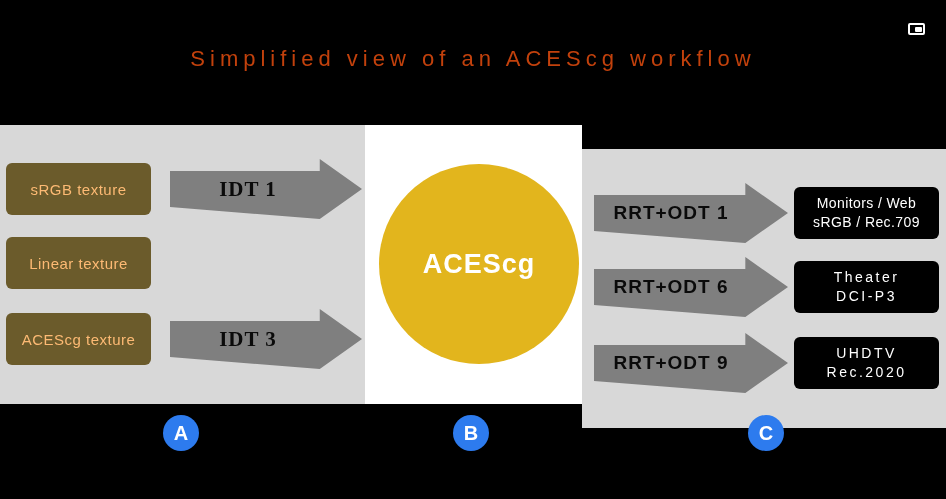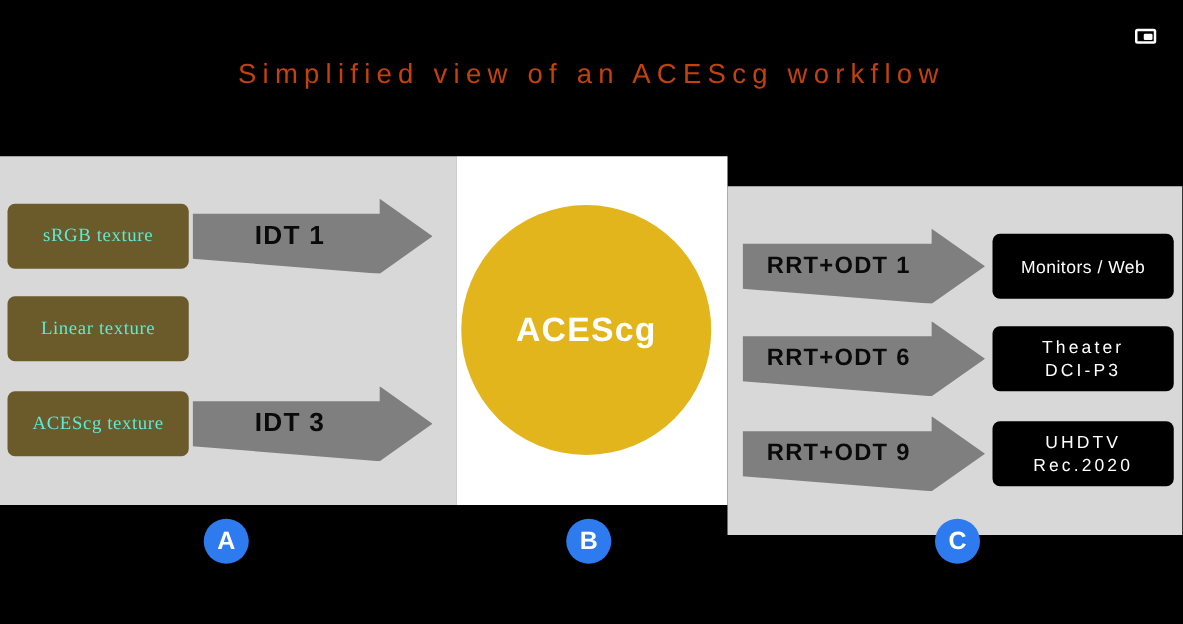--- a/index.html
+++ b/index.html
@@ -63,62 +63,61 @@
   .section-right { left: 582px; width: 364px; background: #d8d8d8; margin-top: 24px; }
 
   
   .in-box {
     position: absolute;
     left: 6px;
     width: 145px;
     height: 52px;
     background: #6b5b2b;
     border-radius: 6px;
-    color: #5eead4;
+    color: #fdba74;
     font-size: 15px;
     letter-spacing: 0.5px;
     display: flex;
     align-items: center;
     justify-content: center;
     box-sizing: border-box;
-    font-family: Liberation Serif, serif;
   }
   .r1 { top: 38px; }
   .r2 { top: 112px; }
   .r3 { top: 188px; }
 
   
   .arrow {
     position: absolute;
     height: 60px;
     background: #7f7f7f;
     clip-path: polygon(0% 20%, 78% 20%, 78% 0%, 100% 50%, 78% 100%, 0% 80%);
     display: flex;
     align-items: center;
     justify-content: center;
   }
-  .arrow-in  { left: 154px; width: 192px; }
+  .arrow-in  { left: 170px; width: 192px; font-family: Liberation Serif, serif; }
   .arrow-out { left: 12px;  width: 194px; }
   .ar1 { top: 34px; }
   .ar2 { top: 108px; }
   .ar3 { top: 184px; }
   .arrow-label {
     color: #0a0a0a;
     font-weight: bold;
     padding-right: 36px;
     letter-spacing: 1px;
     white-space: nowrap;
   }
   .arrow-in .arrow-label  { font-size: 21px; }
   .arrow-out .arrow-label { font-size: 19px; padding-right: 40px; }
 
   
   .core-circle {
     position: absolute;
-    left: 4px;
+    left: 14px;
     top: 39px;
     width: 200px;
     height: 200px;
     border-radius: 50%;
     background: #e2b51d;
     display: flex;
     align-items: center;
     justify-content: center;
     color: #fff;
     font-size: 27px;
@@ -198,20 +197,21 @@
         <span>ACEScg</span>
       </div>
     </div>
 
     <div class="section section-right">
       <div class="arrow arrow-out ar1">
         <span class="arrow-label">RRT+ODT 1</span>
       </div>
       <div class="out-box tight r1">
         <span class="line">Monitors / Web</span>
+        <span class="line">sRGB / Rec.709</span>
       </div>
 
       <div class="arrow arrow-out ar2">
         <span class="arrow-label">RRT+ODT 6</span>
       </div>
       <div class="out-box wide r2">
         <span class="line">Theater</span>
         <span class="line">DCI-P3</span>
       </div>
 

